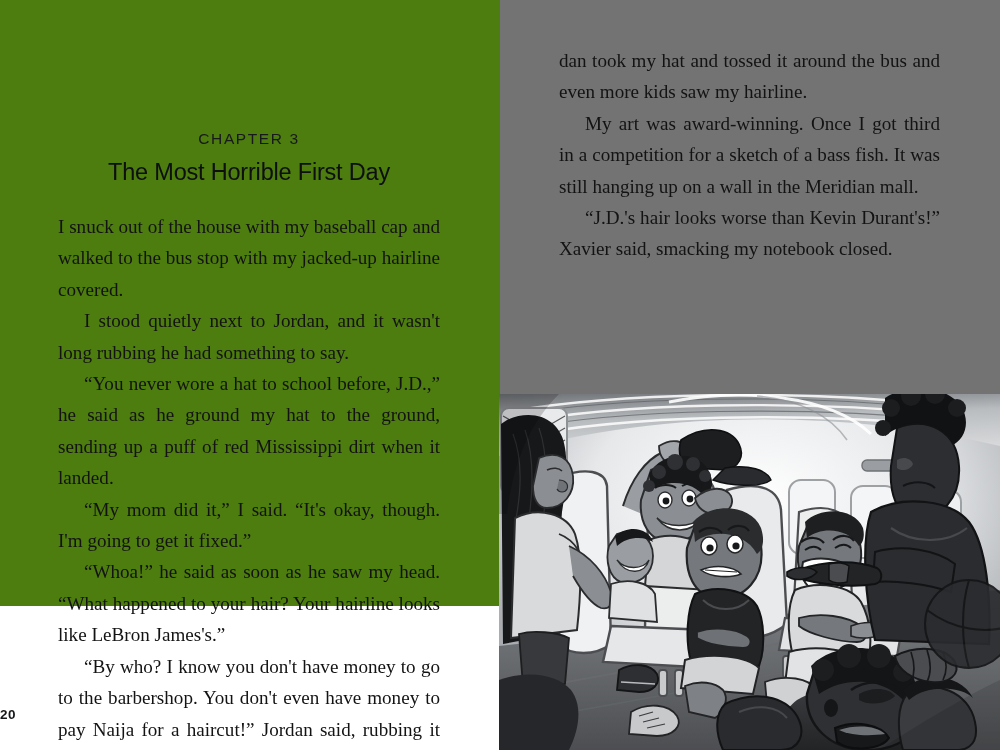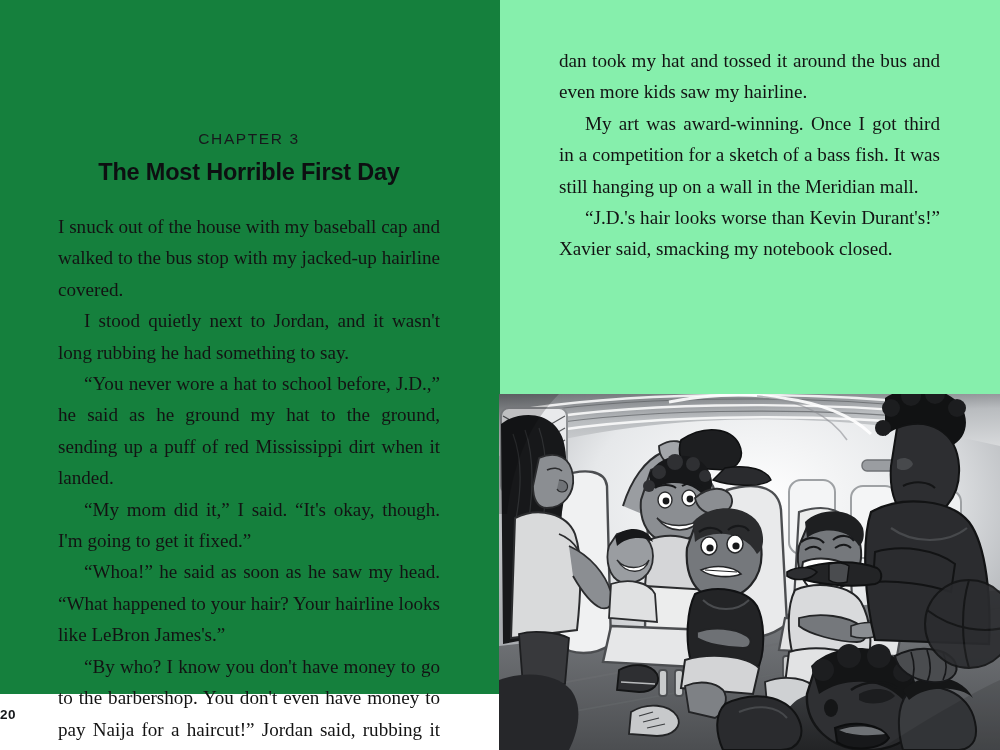--- a/index.html
+++ b/index.html
@@ -21,43 +21,43 @@
     height: 750px;
     background: #ffffff;
   }
 
   
   .page-left {
     position: absolute;
     left: 0;
     top: 0;
     width: 500px;
-    height: 694px;
-    background: #15803d;
+    height: 606px;
+    background: #4d7c0f;
   }
 
   .chapter-block {
     position: absolute;
     left: 58px;
     top: 130px;
     width: 382px;
     text-align: center;
   }
   .chapter-eyebrow {
     font-family: "Liberation Sans", sans-serif;
     font-size: 15.5px;
     letter-spacing: 1.6px;
     color: #17191c;
     font-weight: 400;
     line-height: 1.2;
   }
   .chapter-title {
     font-family: "Liberation Sans", sans-serif;
     font-size: 23.5px;
-    font-weight: 700;
+    font-weight: 400;
     letter-spacing: -0.2px;
     color: #0d0f11;
     margin-top: 9px;
     line-height: 1.2;
   }
 
   .body-left {
     position: absolute;
     left: 58px;
     top: 211px;
@@ -93,21 +93,21 @@
     color: #15171a;
   }
 
   
   .page-right {
     position: absolute;
     left: 500px;
     top: 0;
     width: 500px;
     height: 750px;
-    background: #86efac;
+    background: #737373;
   }
 
   .body-right {
     position: absolute;
     left: 59px;
     top: 45px;
     width: 381px;
   }
 
   

